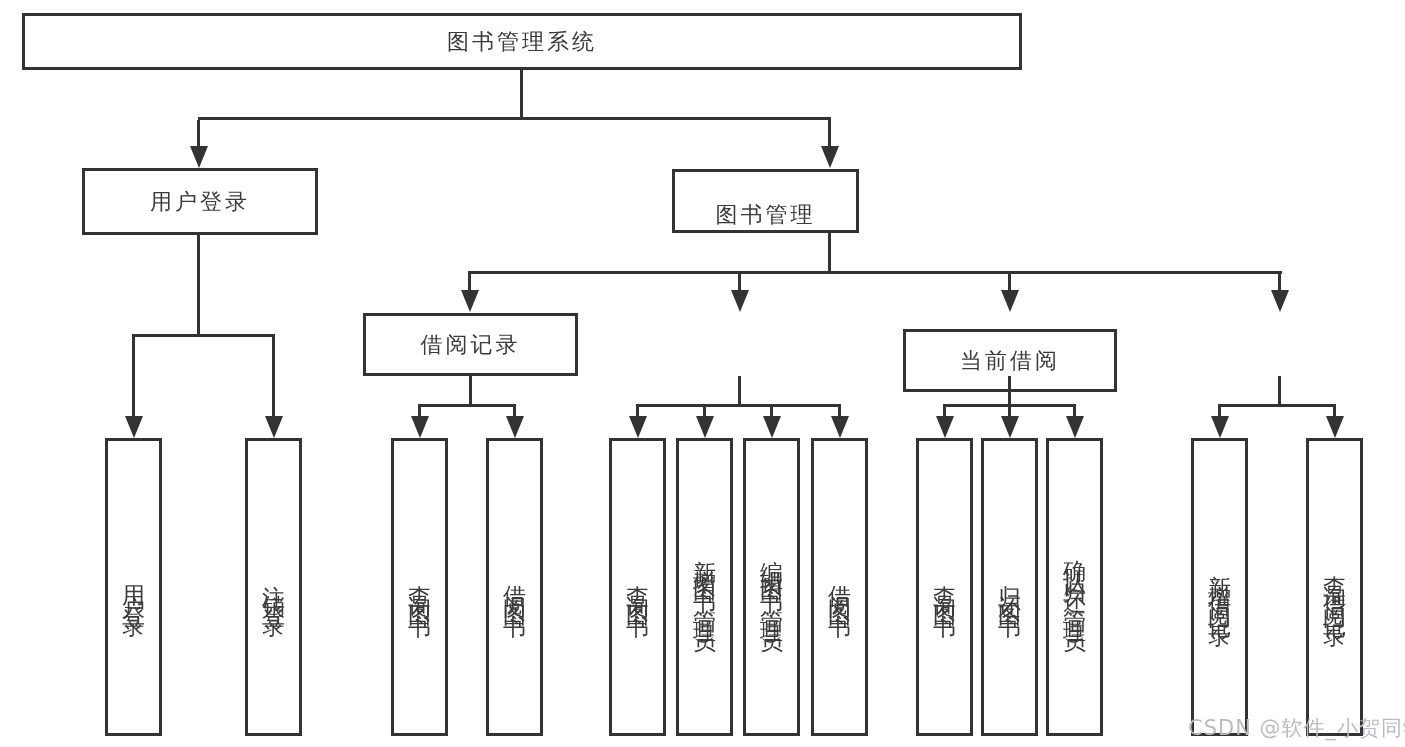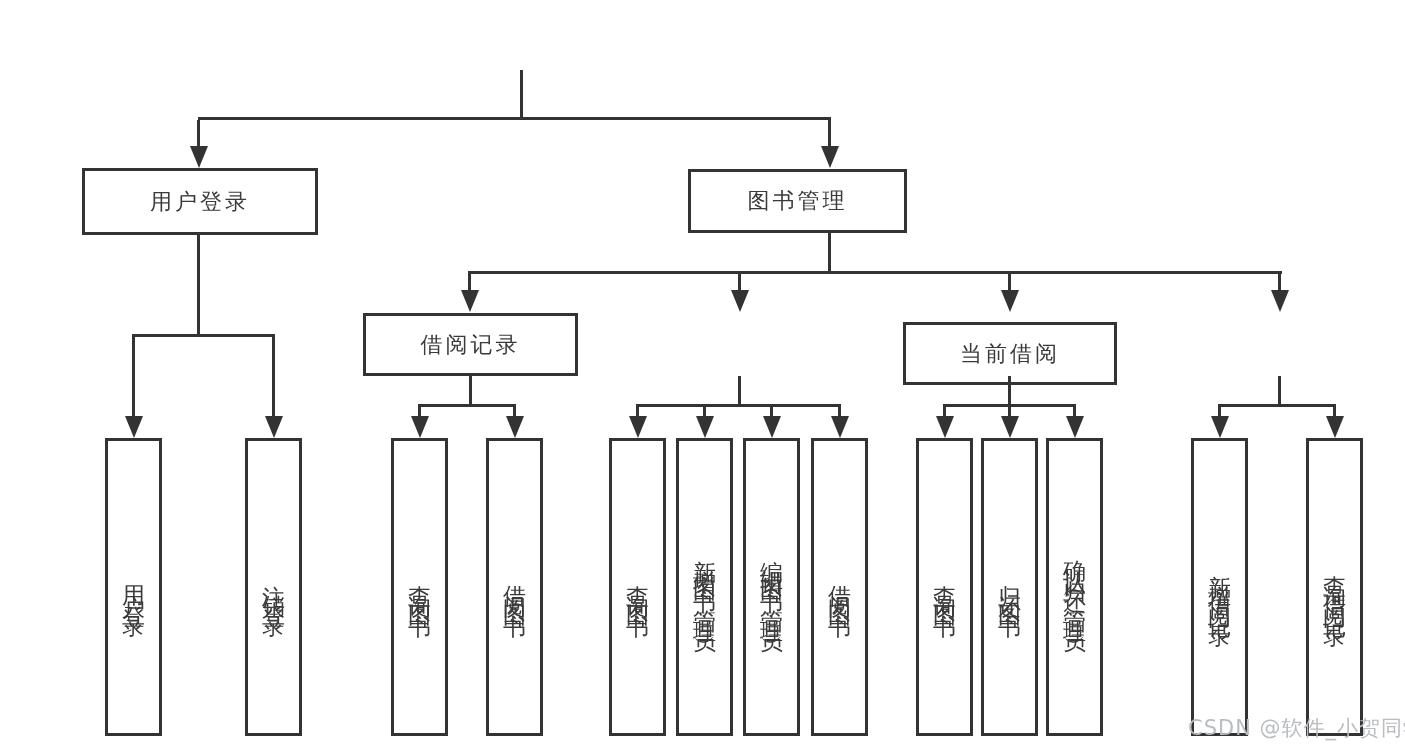--- a/index.html
+++ b/index.html
@@ -58,49 +58,52 @@
     color: var(--watermark);
     white-space: nowrap;
     z-index: 5;
   }
 </style>
 </head>
 <body>
 
 <div class="canvas">
 
+  <div class="box hbox" style="left:22px; top:13px; width:1000px; height:57px;">
+    <span>图书管理系统</span>
+  </div>
 
   <div class="vline" style="left:520px; top:70px; width:3px; height:50px;"></div>
   <div class="hline" style="left:198px; top:117px; width:633px; height:3px;"></div>
   <div class="arrow" style="left:197px; top:120px; height:26px;"></div>
   <div class="arrow" style="left:828px; top:120px; height:26px;"></div>
 
   <div class="box hbox" style="left:82px; top:168px; width:236px; height:67px;">
     <span>用户登录</span>
   </div>
-  <div class="box hbox" style="left:688px; top:169px; width:219px; height:64px;">
+  <div class="box hbox" style="left:672px; top:169px; width:187px; height:64px;align-items:flex-end;">
     <span>图书管理</span>
   </div>
 
   <div class="vline" style="left:197px; top:235px; width:3px; height:102px;"></div>
   <div class="hline" style="left:132px; top:334px; width:143px; height:3px;"></div>
   <div class="arrow" style="left:132px; top:337px; height:79px;"></div>
   <div class="arrow" style="left:272px; top:337px; height:79px;"></div>
 
   <div class="vline" style="left:828px; top:233px; width:3px; height:41px;"></div>
   <div class="hline" style="left:468px; top:271px; width:814px; height:3px;"></div>
   <div class="arrow" style="left:468px; top:274px; height:16px;"></div>
   <div class="arrow" style="left:738px; top:274px; height:16px;"></div>
   <div class="arrow" style="left:1008px; top:274px; height:16px;"></div>
   <div class="arrow" style="left:1278px; top:274px; height:16px;"></div>
 
   <div class="box hbox" style="left:363px; top:313px; width:215px; height:63px;">
     <span>借阅记录</span>
   </div>
-  <div class="box hbox" style="left:903px; top:322px; width:214px; height:63px;">
+  <div class="box hbox" style="left:903px; top:329px; width:214px; height:63px;">
     <span>当前借阅</span>
   </div>
 
   <div class="vline" style="left:469px; top:376px; width:3px; height:31px;"></div>
   <div class="hline" style="left:418px; top:404px; width:98px; height:3px;"></div>
   <div class="arrow" style="left:418px; top:407px; height:9px;"></div>
   <div class="arrow" style="left:513px; top:407px; height:9px;"></div>
 
   <div class="vline" style="left:738px; top:376px; width:3px; height:31px;"></div>
   <div class="hline" style="left:636px; top:404px; width:205px; height:3px;"></div>

